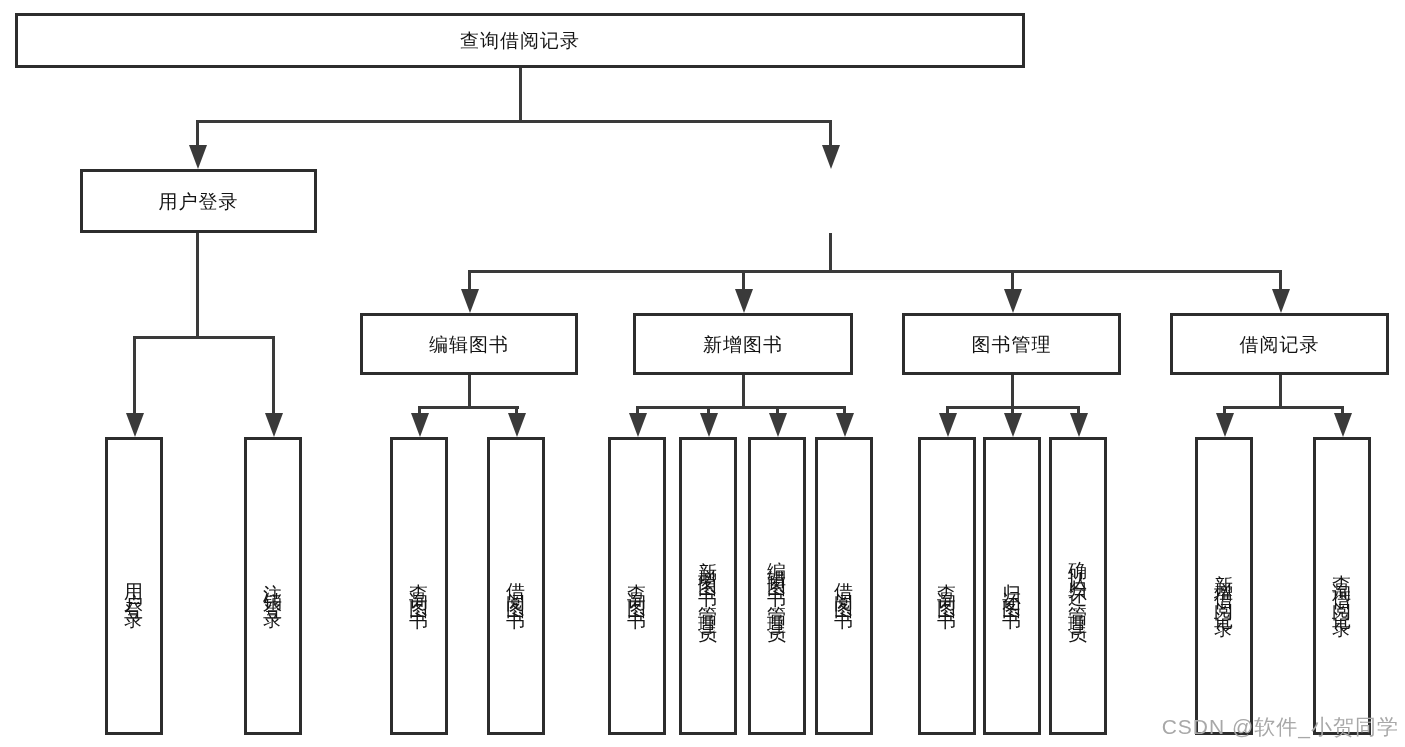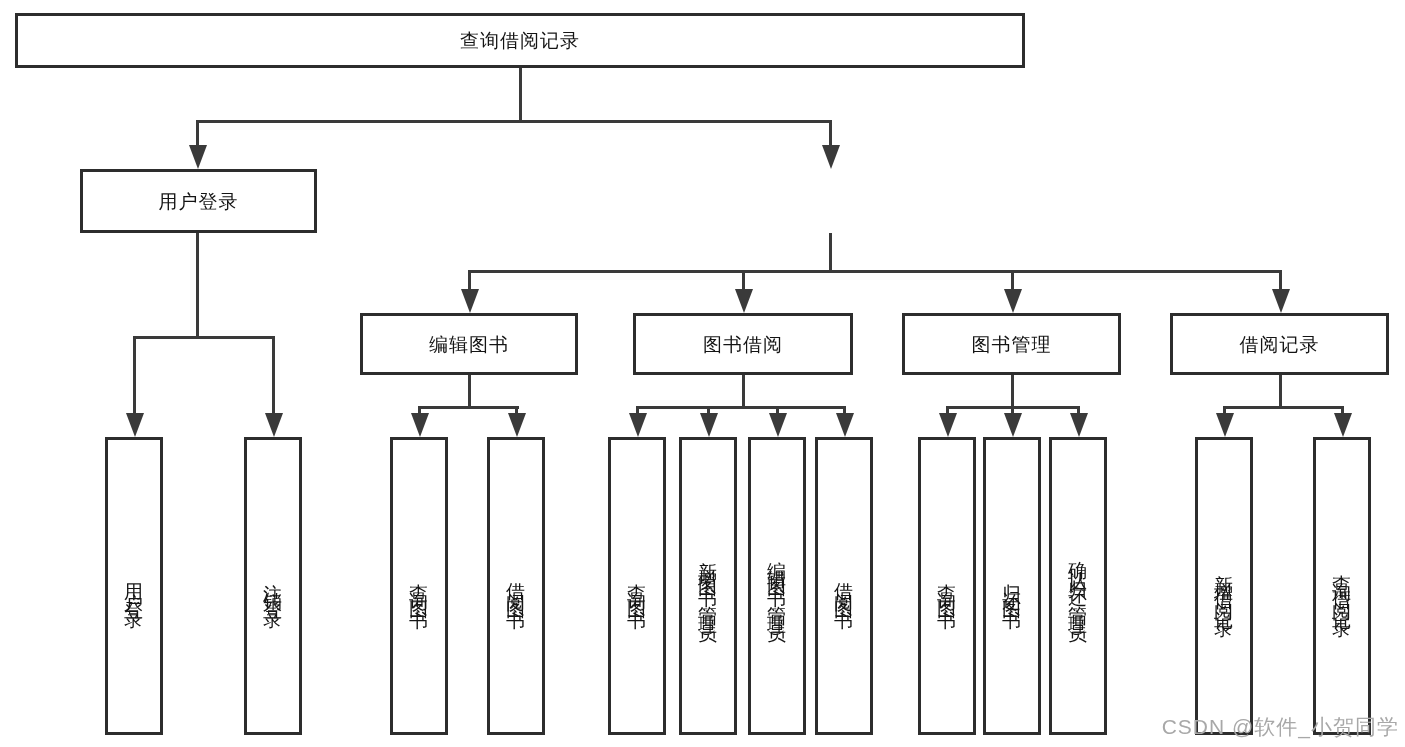--- a/index.html
+++ b/index.html
@@ -134,21 +134,21 @@
   </div>
 
   <div class="box" style="left:80px;top:169px;width:237px;height:64px;">
     <span class="lbl">用户登录</span>
   </div>
 
   <div class="box" style="left:360px;top:313px;width:218px;height:62px;">
     <span class="lbl">编辑图书</span>
   </div>
   <div class="box" style="left:633px;top:313px;width:220px;height:62px;">
-    <span class="lbl">图书借阅</span>
+    <span class="lbl">新增图书</span>
   </div>
   <div class="box" style="left:902px;top:313px;width:219px;height:62px;">
     <span class="lbl">图书管理</span>
   </div>
   <div class="box" style="left:1170px;top:313px;width:219px;height:62px;">
     <span class="lbl">借阅记录</span>
   </div>
 
   <div class="box leaf" style="left:105px;top:437px;width:58px;height:298px;">
     <span class="lbl">用户登录</span>

